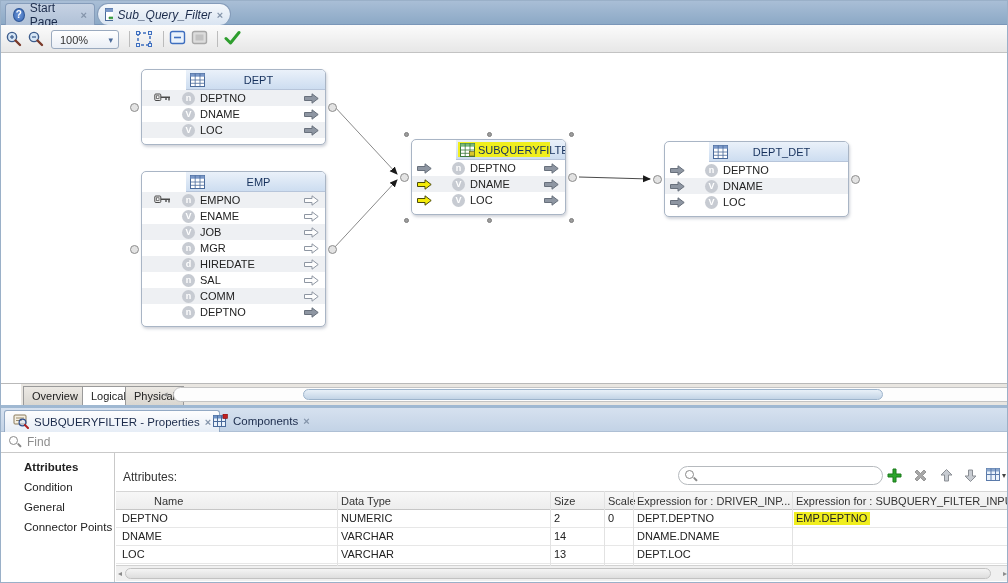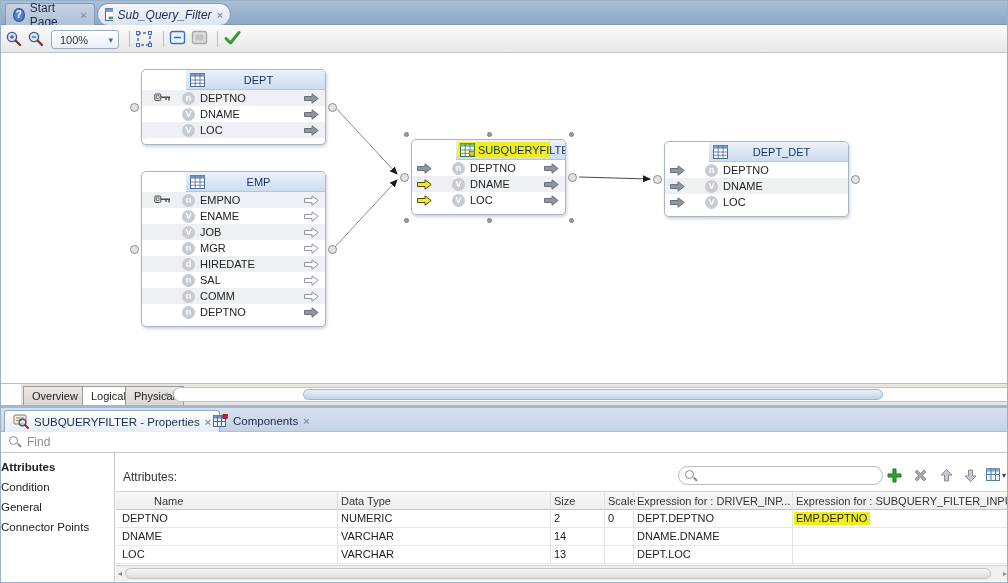--- a/index.html
+++ b/index.html
@@ -79,21 +79,21 @@
                    font-family:"Liberation Sans", sans-serif; font-size:12px; color:#444; background:transparent; }
   .findbar input::placeholder { color:#8e8e8e; opacity:1; }
   .mag { position:relative; width:12px; height:12px; }
   .mag::before { content:""; position:absolute; left:0; top:0; width:7px; height:7px; border:1.6px solid #8a8a8a; border-radius:50%; }
   .mag::after { content:""; position:absolute; left:7.5px; top:7.5px; width:4.5px; height:1.8px; background:#8a8a8a;
                 transform:rotate(45deg); border-radius:1px; }
 
   
   .content { position:absolute; left:0; top:452px; width:1008px; height:131px; background:#fff; }
   .side-divider { position:absolute; left:113px; top:0; width:1px; height:131px; background:#c9c9c9; }
-  .side-item { position:absolute; left:0; width:112px; height:16px; line-height:16px; 
+  .side-item { position:absolute; left:17px; width:112px; height:16px; line-height:16px; padding-left:6px;
                font-size:11.5px; color:#222; cursor:default; }
   .side-item.sel { font-weight:bold; }
   .side-item.sel .ybg { position:absolute; left:4px; top:0; width:72px; height:16px; background:#f0ee1e; z-index:-1; }
 
   .attr-title { position:absolute; left:122px; top:17px; font-size:12px; color:#333; }
   .searchbox { position:absolute; left:677px; top:13px; width:205px; height:19px; background:#fff;
                border:1px solid #b6babe; border-radius:10px; }
   .icon-btn { position:absolute; top:11px; width:22px; height:22px; display:flex; align-items:center; justify-content:center; }
 
   .thead { position:absolute; left:115px; top:38px; width:893px; height:19px; background:linear-gradient(#f7f7f7,#ededed);

